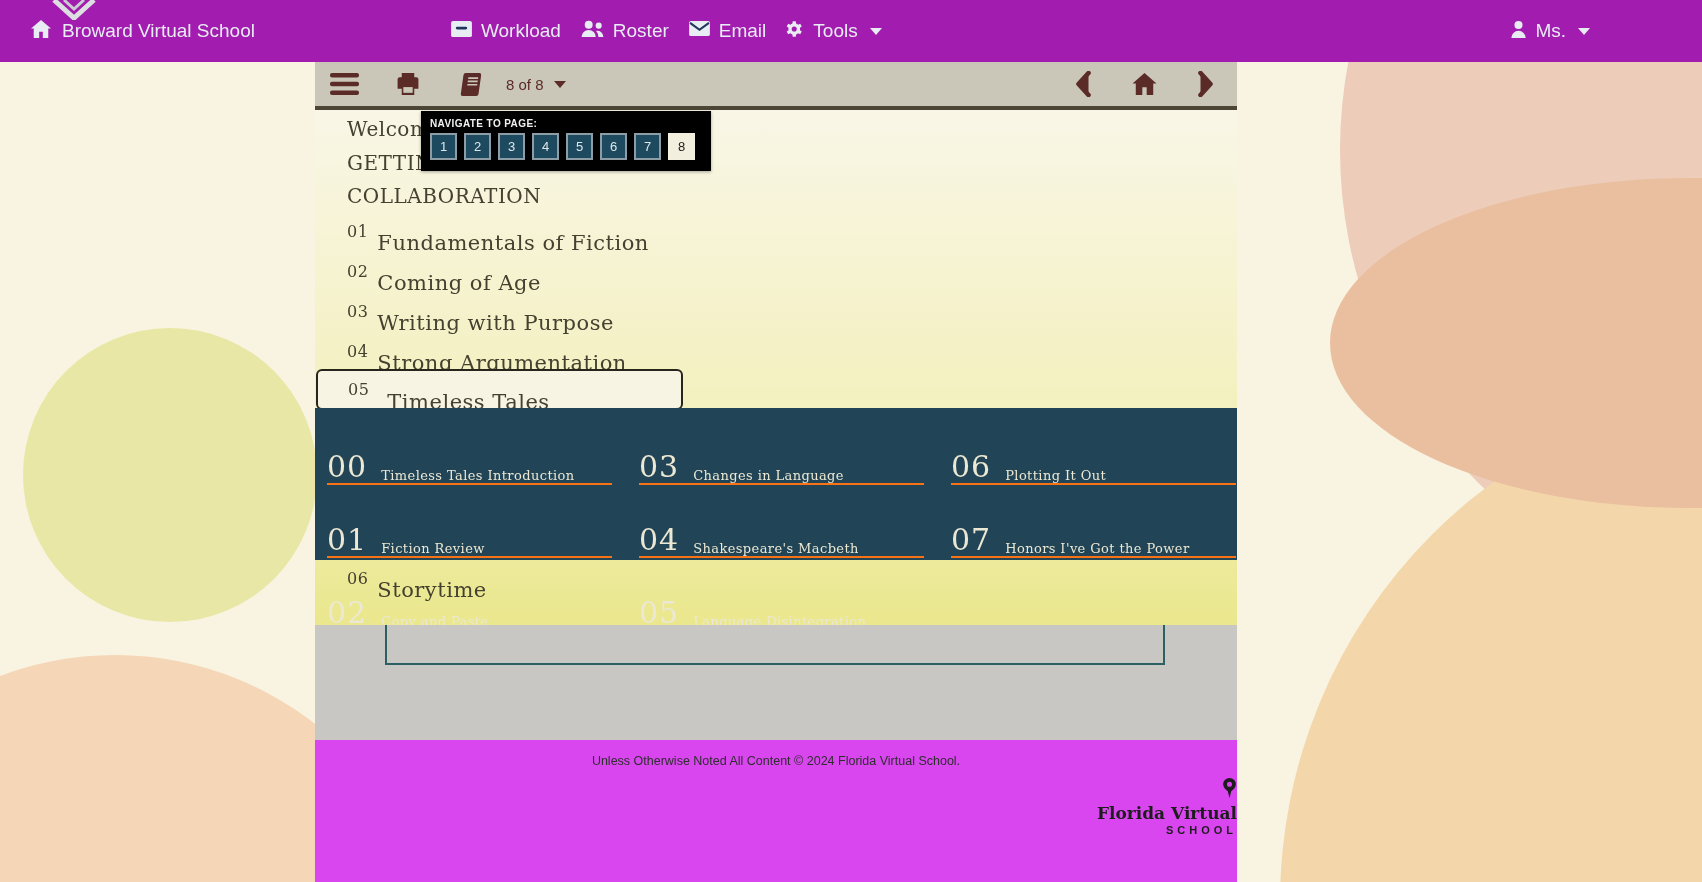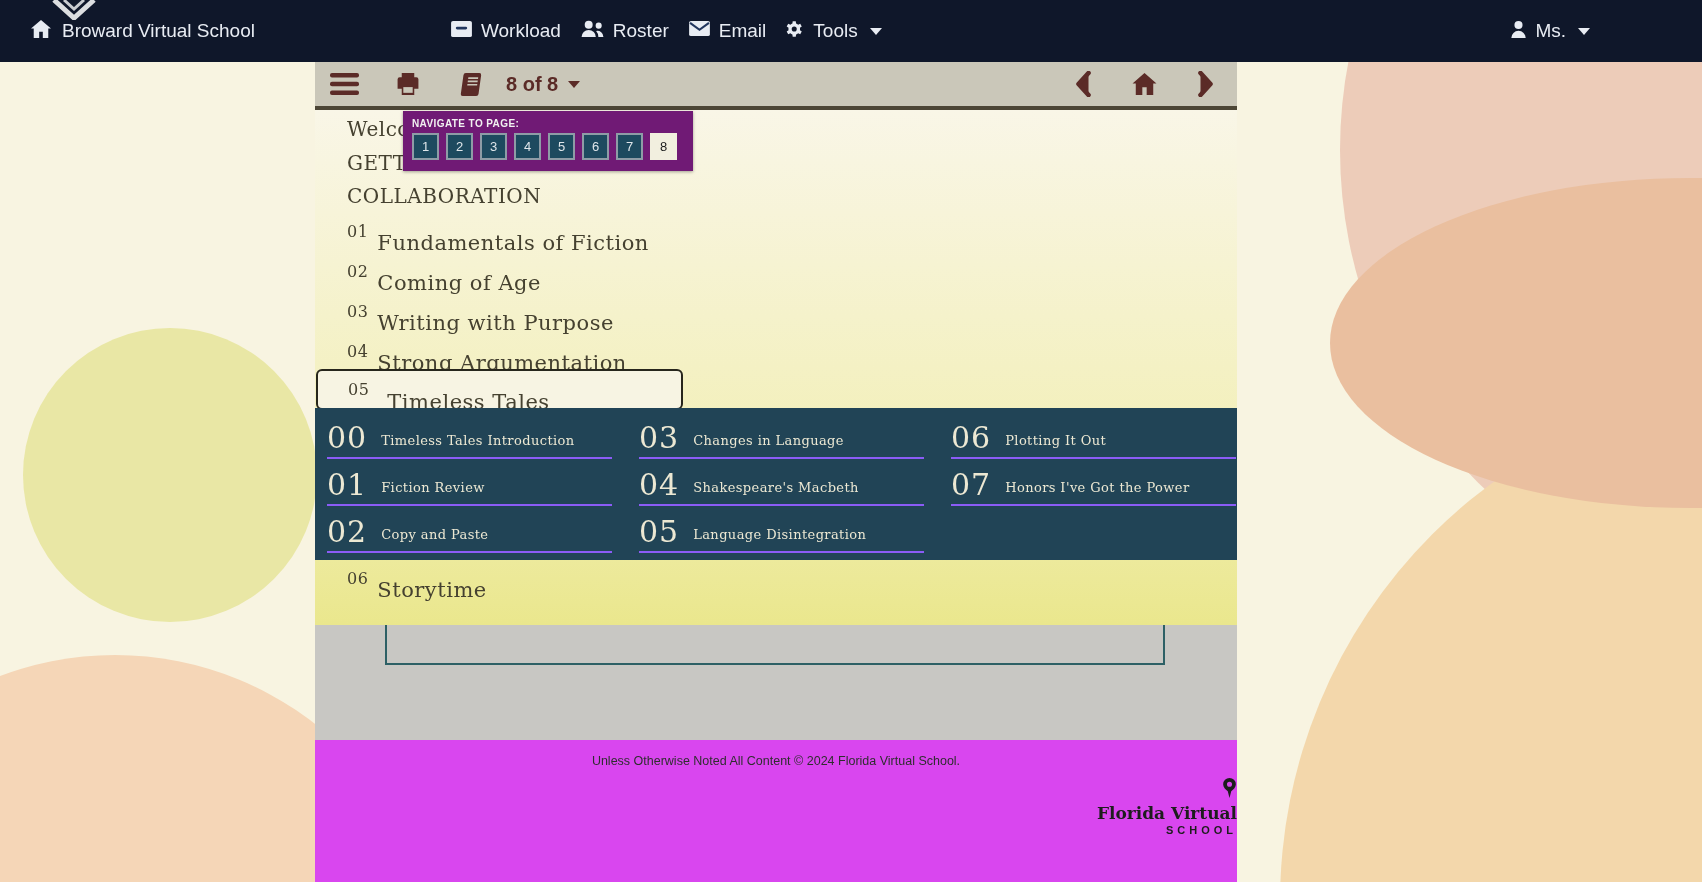--- a/index.html
+++ b/index.html
@@ -13,21 +13,21 @@
   .bg-shape { position:absolute; border-radius:50%; z-index:0; }
   .circ-yellow   { left:23px;  top:328px; width:294px; height:294px; background:#e9e7a5; }
   .circ-peach-bl { left:-210px; top:655px; width:650px; height:650px; background:#f5d6b7; }
   .circ-pink-tr  { left:1340px; top:-320px; width:940px; height:940px; background:#edccb9; }
   .circ-tan-br   { left:1280px; top:382px; width:1040px; height:1040px; background:#f3d7ab; }
   .ellipse-salmon{ left:1330px; top:178px; width:720px; height:330px; background:#eabf9f; }
 
   
   .navbar {
     position:absolute; left:0; top:0; width:1702px; height:62px;
-    background:#0f172a; color:#e8ecf3; z-index:10;
+    background:#a21caf; color:#e8ecf3; z-index:10;
     display:flex; align-items:center; font-size:19px;
   }
   .navbar svg { fill:#e8ecf3; }
   .brand { display:flex; align-items:center; gap:10px; margin-left:30px; cursor:pointer; }
   .nav-center { display:flex; align-items:center; gap:19px; margin-left:195px; }
   .nav-item { display:flex; align-items:center; gap:8px; cursor:pointer; }
   .nav-right { margin-left:auto; margin-right:112px; display:flex; align-items:center; gap:30px; }
   .caret { display:inline-block; width:0; height:0;
     border-left:6px solid transparent; border-right:6px solid transparent;
     border-top:7px solid currentColor; margin-left:4px; }
@@ -39,21 +39,21 @@
     display:flex; flex-direction:column;
   }
   
   .toolbar {
     height:48px; background:#cac7b9; border-bottom:4px solid #4c4636;
     display:flex; align-items:center; padding:0 23px 0 15px; color:#5b2b27;
   }
   .toolbar svg { fill:#5b2b27; display:block; }
   .tb-btn { display:flex; align-items:center; cursor:pointer; }
   .tb-gap36 { margin-left:36px; } .tb-gap38 { margin-left:38px; } .tb-gap22 { margin-left:22px; }
-  .page-indicator { font-size:20px; font-weight:bold; color:#5b2b27; display:flex; align-items:center; gap:6px; }
+  .page-indicator { font-size:15px; font-weight:normal; color:#5b2b27; display:flex; align-items:center; gap:6px; }
   .tb-right { margin-left:auto; display:flex; align-items:center; gap:40px; }
 
   
   .toc-panel {
     position:relative; height:515px;
     background:linear-gradient(180deg,#f9f6e7 0%,#f3f0bd 60%,#eae78d 100%);
     font-family:"DejaVu Serif", serif; color:#454130;
   }
   .toc-sections { position:absolute; top:3px; left:32px; font-size:20px; line-height:33.5px; letter-spacing:0.5px; }
   .toc-section { cursor:pointer; }
@@ -66,22 +66,22 @@
     display:flex; align-items:center; padding-left:30px; cursor:pointer; letter-spacing:0.5px;
   }
   
   .submenu {
     position:absolute; left:0; top:298px; width:922px; height:152px;
     background:#214456; color:#ece8d3;
     display:grid; grid-template-columns:285px 285px 285px; column-gap:27px;
     padding:4px 0 0 12px;
   }
   .sub-item {
-    height:47px; border-bottom:2px solid #8b5cf6;
-    display:flex; align-items:center; cursor:pointer; padding-top:5px;
+    height:47px; border-bottom:2px solid #f97316;
+    display:flex; align-items:flex-end; cursor:pointer; padding-top:5px;margin-top:26px;
   }
   .sub-num { font-size:30px; line-height:1.1; letter-spacing:1px; }
   .sub-title { font-size:13px; margin-left:14px; padding-top:7px; letter-spacing:0.4px; }
   .storytime { top:448px; }
 
   
   .gray-area { height:115px; background:#c8c7c3; position:relative; }
   .preview-box {
     position:absolute; left:70px; top:0; width:780px; height:40px;
     border:2px solid #2d6065; border-top:none;
@@ -89,22 +89,22 @@
   
   .footer { height:142px; background:#d946ef; text-align:center; padding-top:14px; color:#2e2e2e; }
   .copyright { font-size:12.5px; }
   .fvs-logo { margin-top:10px; display:flex; flex-direction:column; align-items:flex-end; color:#1d1d1d; }
   .fvs-logo svg { fill:#1d1d1d; }
   .fvs-line1 { font-family:"DejaVu Serif", serif; font-weight:bold; font-size:17px; margin-top:1px; }
   .fvs-line2 { font-size:11px; font-weight:bold; letter-spacing:4px; margin-top:1px; }
 
   
   .popup {
-    position:absolute; left:403px; top:111px; width:290px; height:60px;
-    background:#701a75; z-index:30; padding:7px 8px 0 9px;
+    position:absolute; left:421px; top:111px; width:290px; height:60px;
+    background:#000000; z-index:30; padding:7px 8px 0 9px;
     box-shadow:0 1px 3px rgba(0,0,0,0.35);
   }
   .popup-label { color:#f1f1f1; font-size:10px; font-weight:bold; letter-spacing:0.4px; }
   .popup-pages { display:flex; gap:7px; margin-top:4px; }
   .pg {
     width:27px; height:27px; background:#1d4a5f; border:2px solid #8e9ca6;
     color:#dfe6ea; font-size:13px; font-family:"Liberation Sans",sans-serif; cursor:pointer;
   }
   .pg.active { background:#f2efdf; border-color:#f2efdf; color:#1c1c1c; }
 </style>

